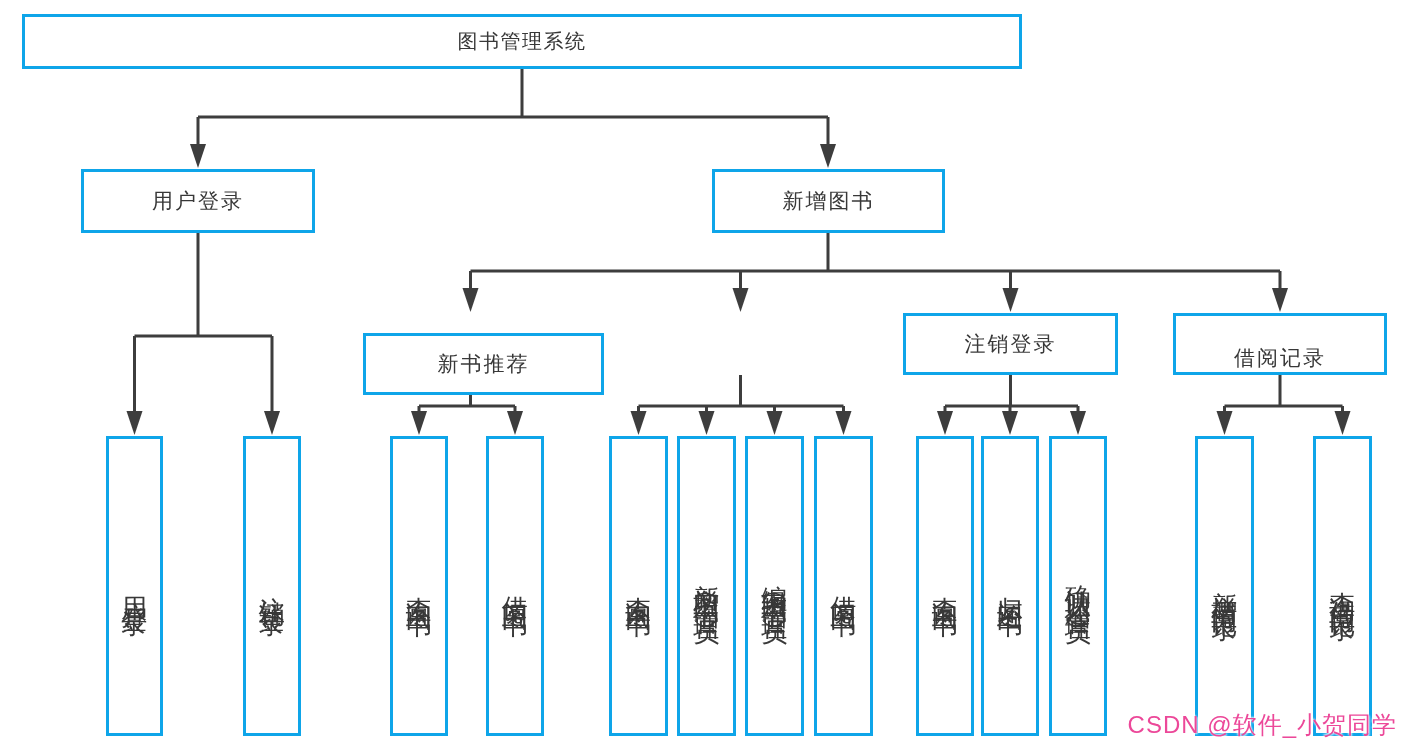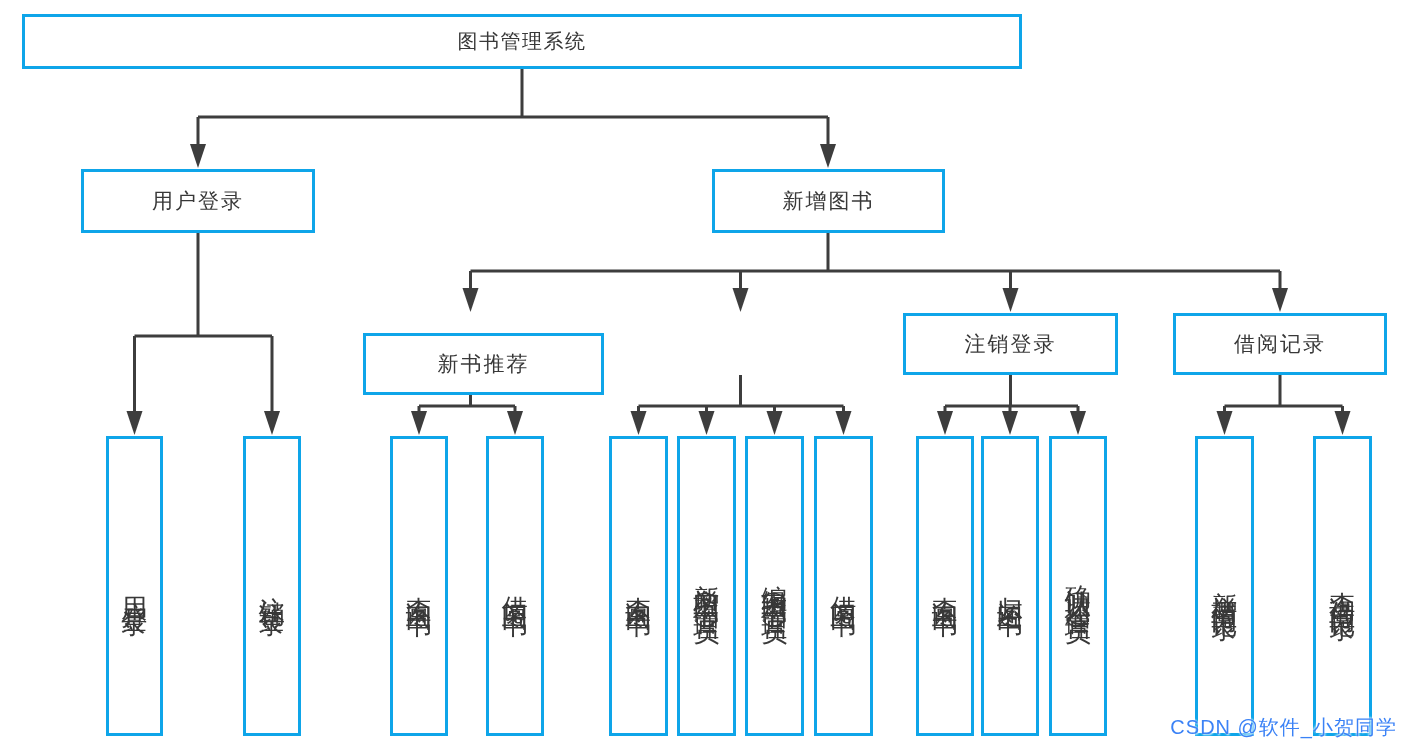--- a/index.html
+++ b/index.html
@@ -46,22 +46,22 @@
     writing-mode: vertical-rl;
     text-orientation: mixed;
     font-size: 26px;
     letter-spacing: 5px;
     line-height: 1.1;
   }
   .watermark {
     position: absolute;
     right: 8px;
     bottom: 6px;
-    font-size: 20px;
-    color: #3b82f6;
+    font-size: 24px;
+    color: #ec4899;
     letter-spacing: 1px;
     text-shadow: 1px 1px 2px rgba(255,255,255,0.95), -1px -1px 2px rgba(255,255,255,0.95);
     white-space: nowrap;
   }
 </style>
 </head>
 <body>
 
 <div class="canvas">
 
@@ -112,21 +112,21 @@
   <div class="node hbox" style="left:712px; top:169px; width:233px; height:64px;">
     <span>新增图书</span>
   </div>
 
   <div class="node hbox" style="left:363px; top:313px; width:241px; height:62px;margin-top:20px;">
     <span>新书推荐</span>
   </div>
   <div class="node hbox" style="left:903px; top:313px; width:215px; height:62px;">
     <span>注销登录</span>
   </div>
-  <div class="node hbox" style="left:1173px; top:313px; width:214px; height:62px;">
+  <div class="node hbox" style="left:1173px; top:313px; width:214px; height:62px;align-items:flex-end;">
     <span>借阅记录</span>
   </div>
 
   <div class="node vbox" style="left:106px; top:436px; width:57px; height:300px;">
     <span>用户登录</span>
   </div>
   <div class="node vbox" style="left:243px; top:436px; width:58px; height:300px;">
     <span>注销登录</span>
   </div>
 

